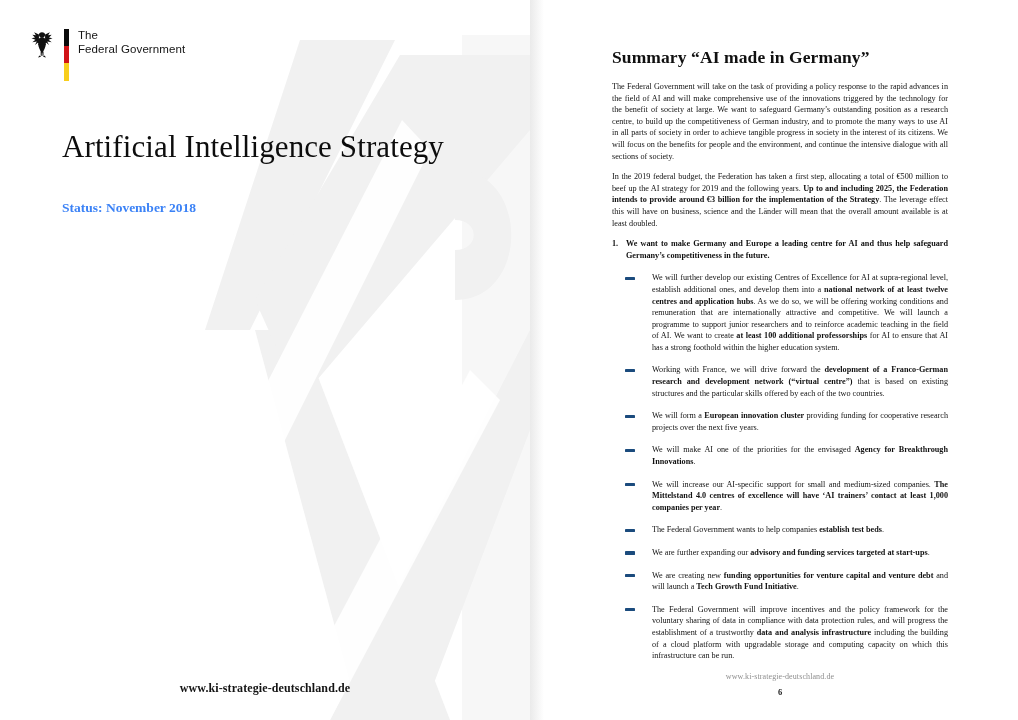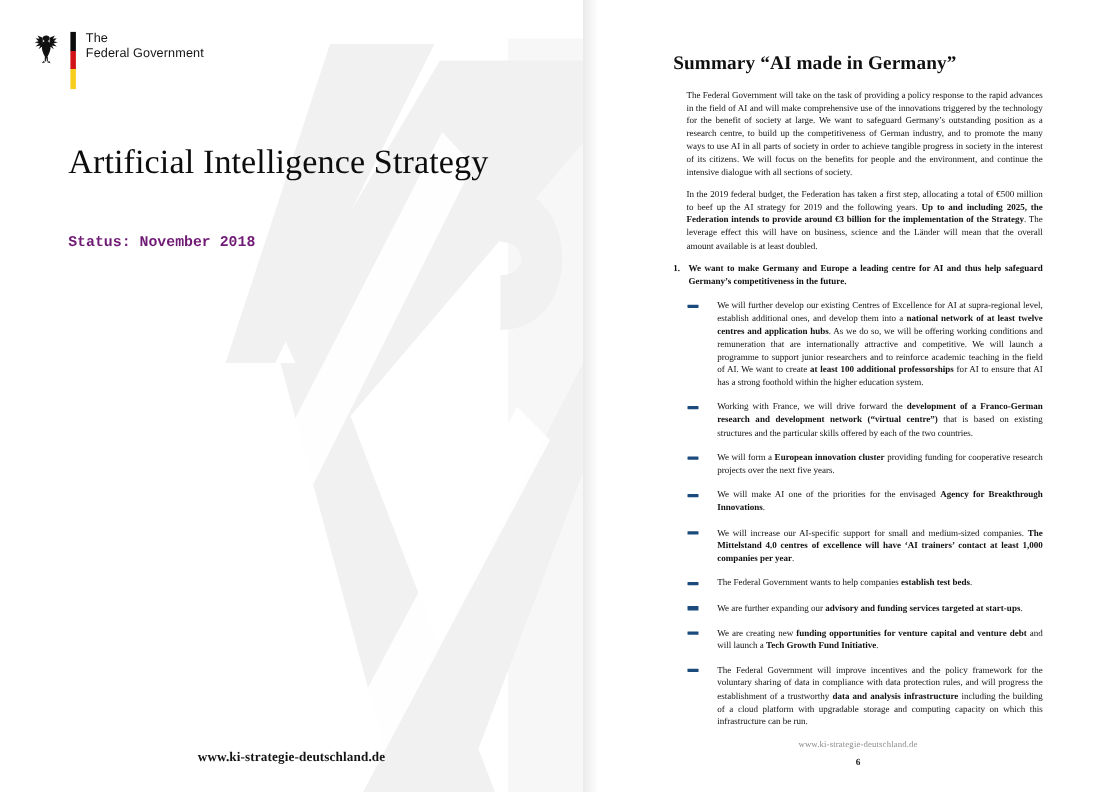--- a/index.html
+++ b/index.html
@@ -124,25 +124,25 @@
     font-size: 31px;
     line-height: 38px;
     color: #0d0d0d;
     letter-spacing: 0.1px;
     z-index: 3;
     white-space: nowrap;
   }
   .cover-status {
     position: absolute;
     left: 62px;
-    top: 214px;
-    font-family: Liberation Mono, monospace;
+    top: 200px;
+    font-family: Liberation Serif, serif;
     font-weight: bold;
     font-size: 13.5px;
-    color: #701a75;
+    color: #3b82f6;
     z-index: 3;
     white-space: nowrap;
   }
   .cover-footer {
     position: absolute;
     left: 0;
     top: 681px;
     width: 530px;
     text-align: center;
     font-family: "Liberation Serif", serif;
@@ -186,21 +186,21 @@
     margin: 0 0 13px 0;
     letter-spacing: 0.1px;
     white-space: nowrap;
   }
   .para {
     font-family: "Liberation Serif", serif;
     font-size: 8.2px;
     line-height: 11.6px;
     color: #121212;
     text-align: justify;
-    margin: 0 0 9px 12px;
+    margin: 0 0 9px 0;
   }
   .para b, .li-text b, .num-text b {
     font-weight: bold;
   }
   .numbered {
     display: flex;
     margin: 0 0 11px 0;
     font-family: "Liberation Serif", serif;
     font-size: 8.2px;
     line-height: 11.6px;

